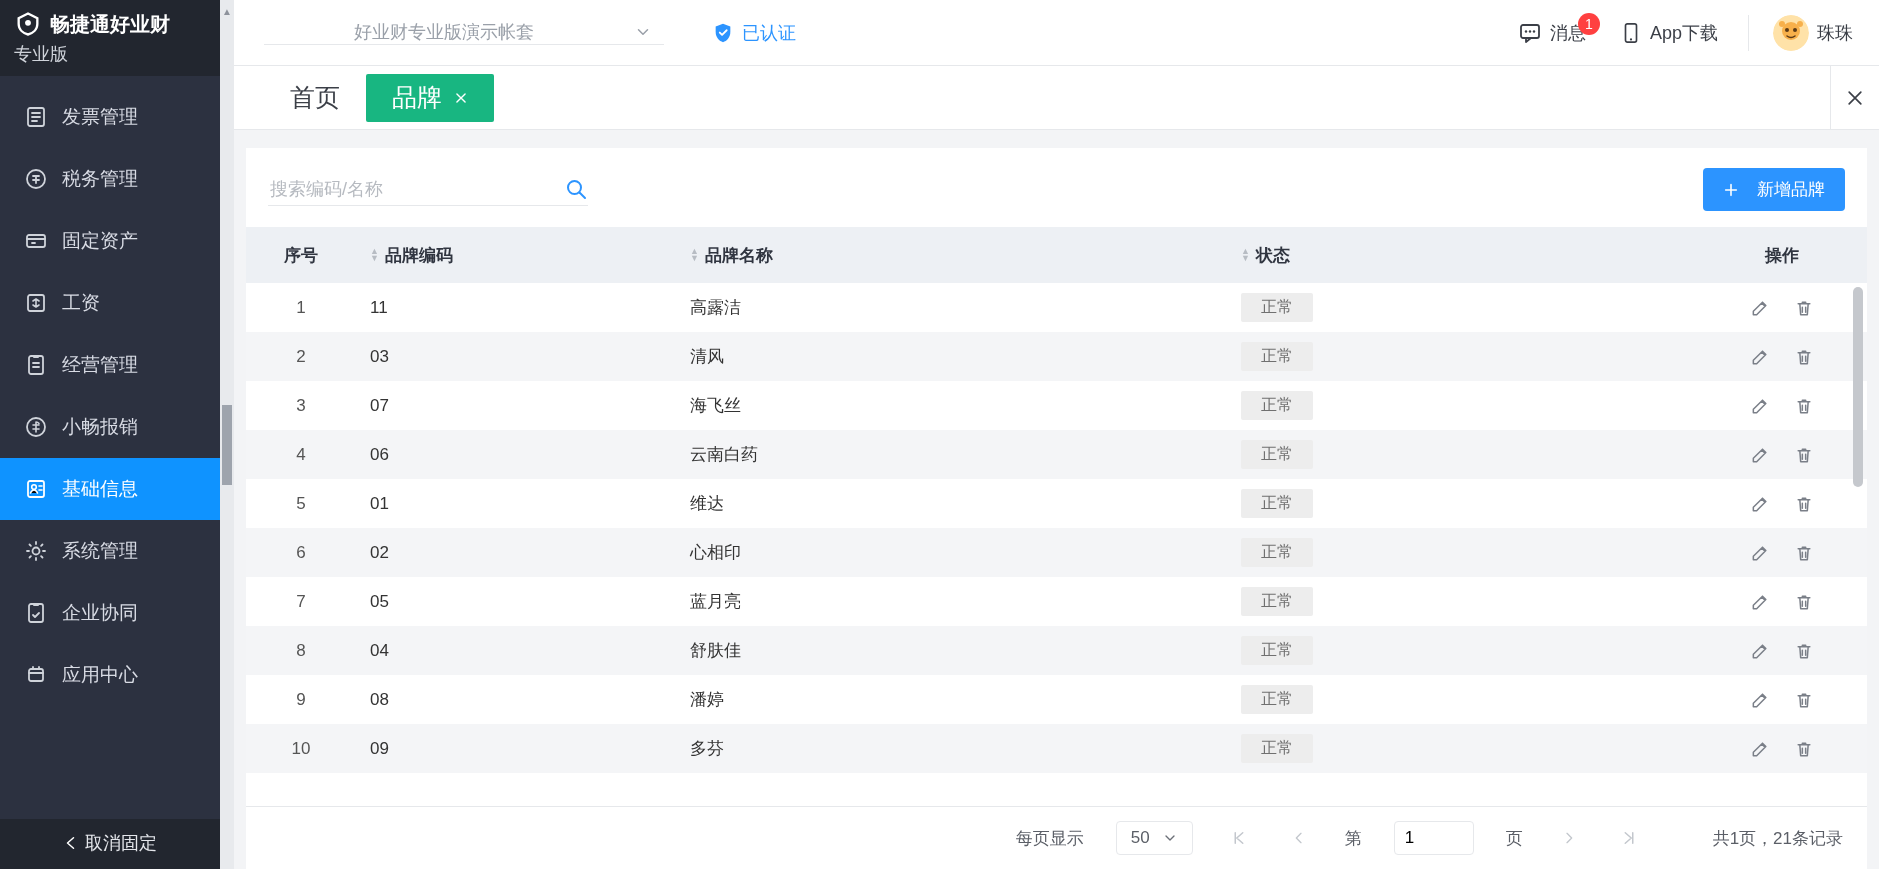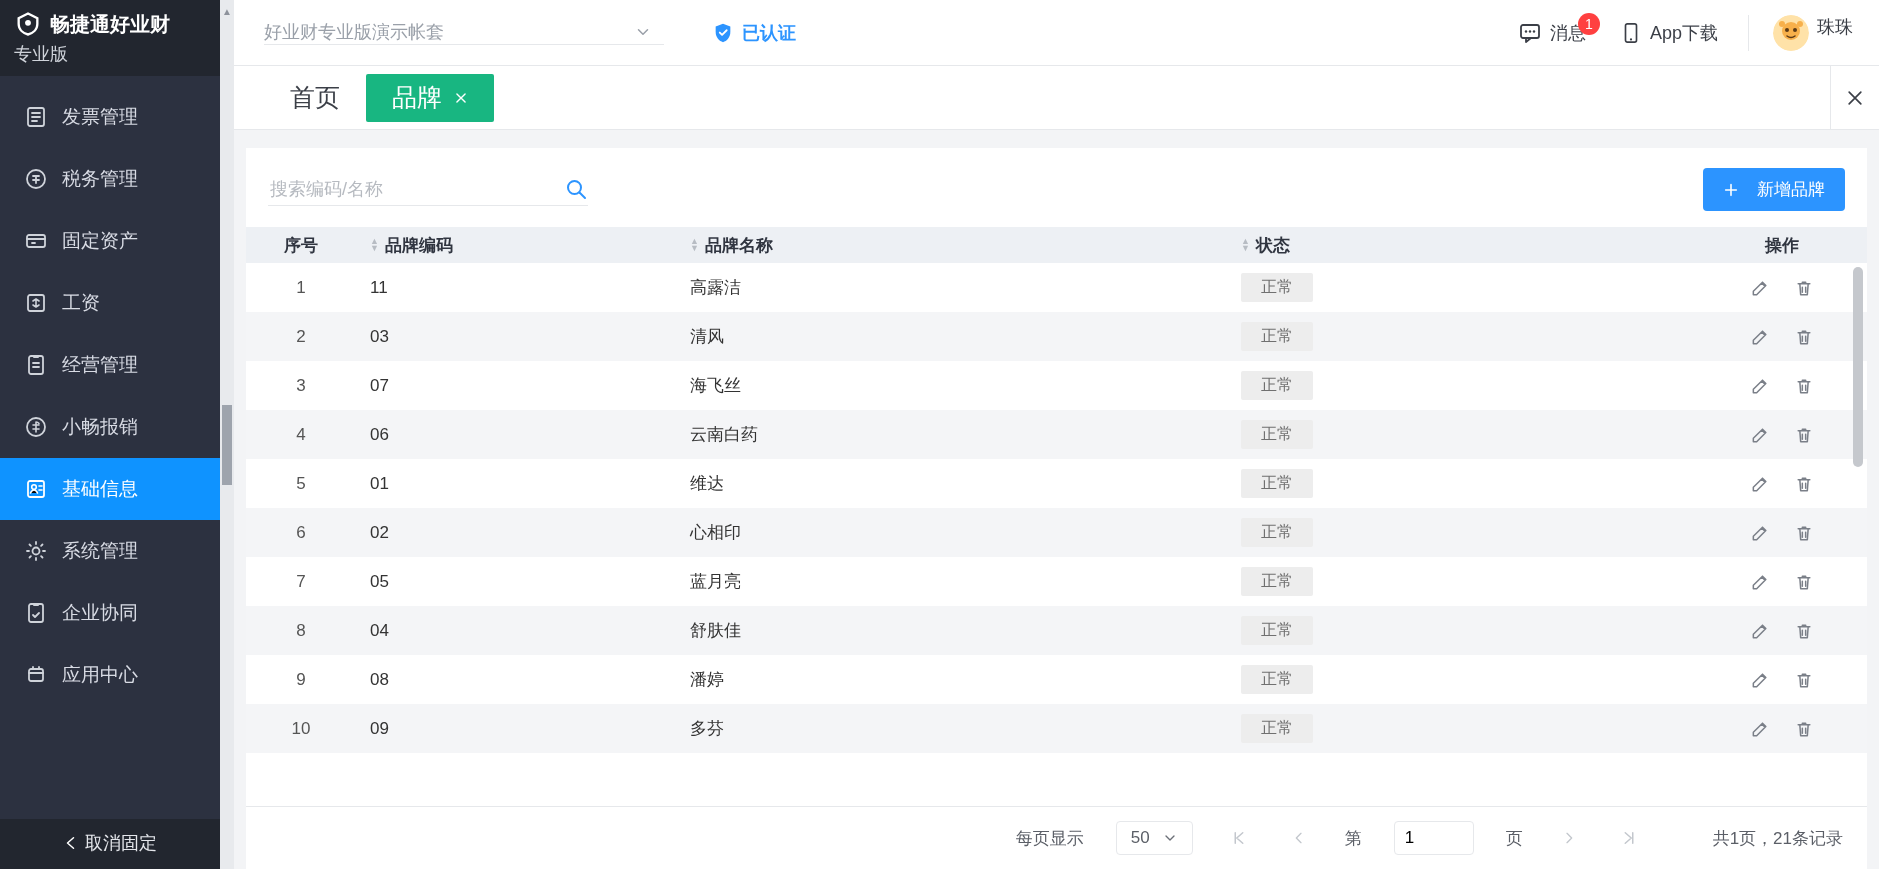--- a/index.html
+++ b/index.html
@@ -119,31 +119,31 @@
     padding: 0 26px 0 30px;
     border-bottom:1px solid var(--border-col);
   }
   .tenant-select {
     display:flex; align-items:center; gap:100px;
     color: var(--text-muted);
     font-size:18px;
     cursor:pointer;
     padding-right:12px;
     border-bottom:1px solid var(--border-col);
-    width:400px; justify-content:space-between;
+    width:400px; justify-content:flex-end;
   }
   .verified {
     display:flex; align-items:center; gap:8px;
     margin-left:48px;
     color: var(--primary-blue);
-    font-size:18px; font-weight:700;
+    font-size:18px; font-weight:400;
   }
   .top-spacer { flex:1; }
   .top-action {
-    display:flex; align-items:flex-start; gap:8px;
+    display:flex; align-items:center; gap:8px;
     margin-left:34px; color:#3b3f47; font-size:18px;
     cursor:pointer;
     position:relative;
   }
   .badge {
     position:absolute; top:-8px; right:-14px;
     min-width:22px; height:22px; border-radius:11px;
     background:#ff4040; color:#fff; font-size:14px;
     display:flex; align-items:center; justify-content:center;
     padding:0 4px;
@@ -222,21 +222,21 @@
   .table-area {
     flex:1;
     display:flex; flex-direction:column;
     overflow:hidden;
   }
   .thead {
     display:flex;
     background:#edf0f4;
     color:#303540;
     font-weight:600;
-    height:36px; align-items:center;
+    height:56px; align-items:center;
     font-size:17px;
   }
   .sort-arrows {
     display:inline-flex; flex-direction:column; line-height:7px;
     font-size:9px; color:#b7bcc3; margin-right:6px;
   }
   .col-idx   { width:110px; text-align:center;}
   .col-code  { width:320px; padding-left:14px; display:flex; align-items:center;}
   .col-name  { flex:1; padding-left:14px; display:flex; align-items:center;}
   .col-state { width:470px; padding-left:14px; display:flex; align-items:center;}

